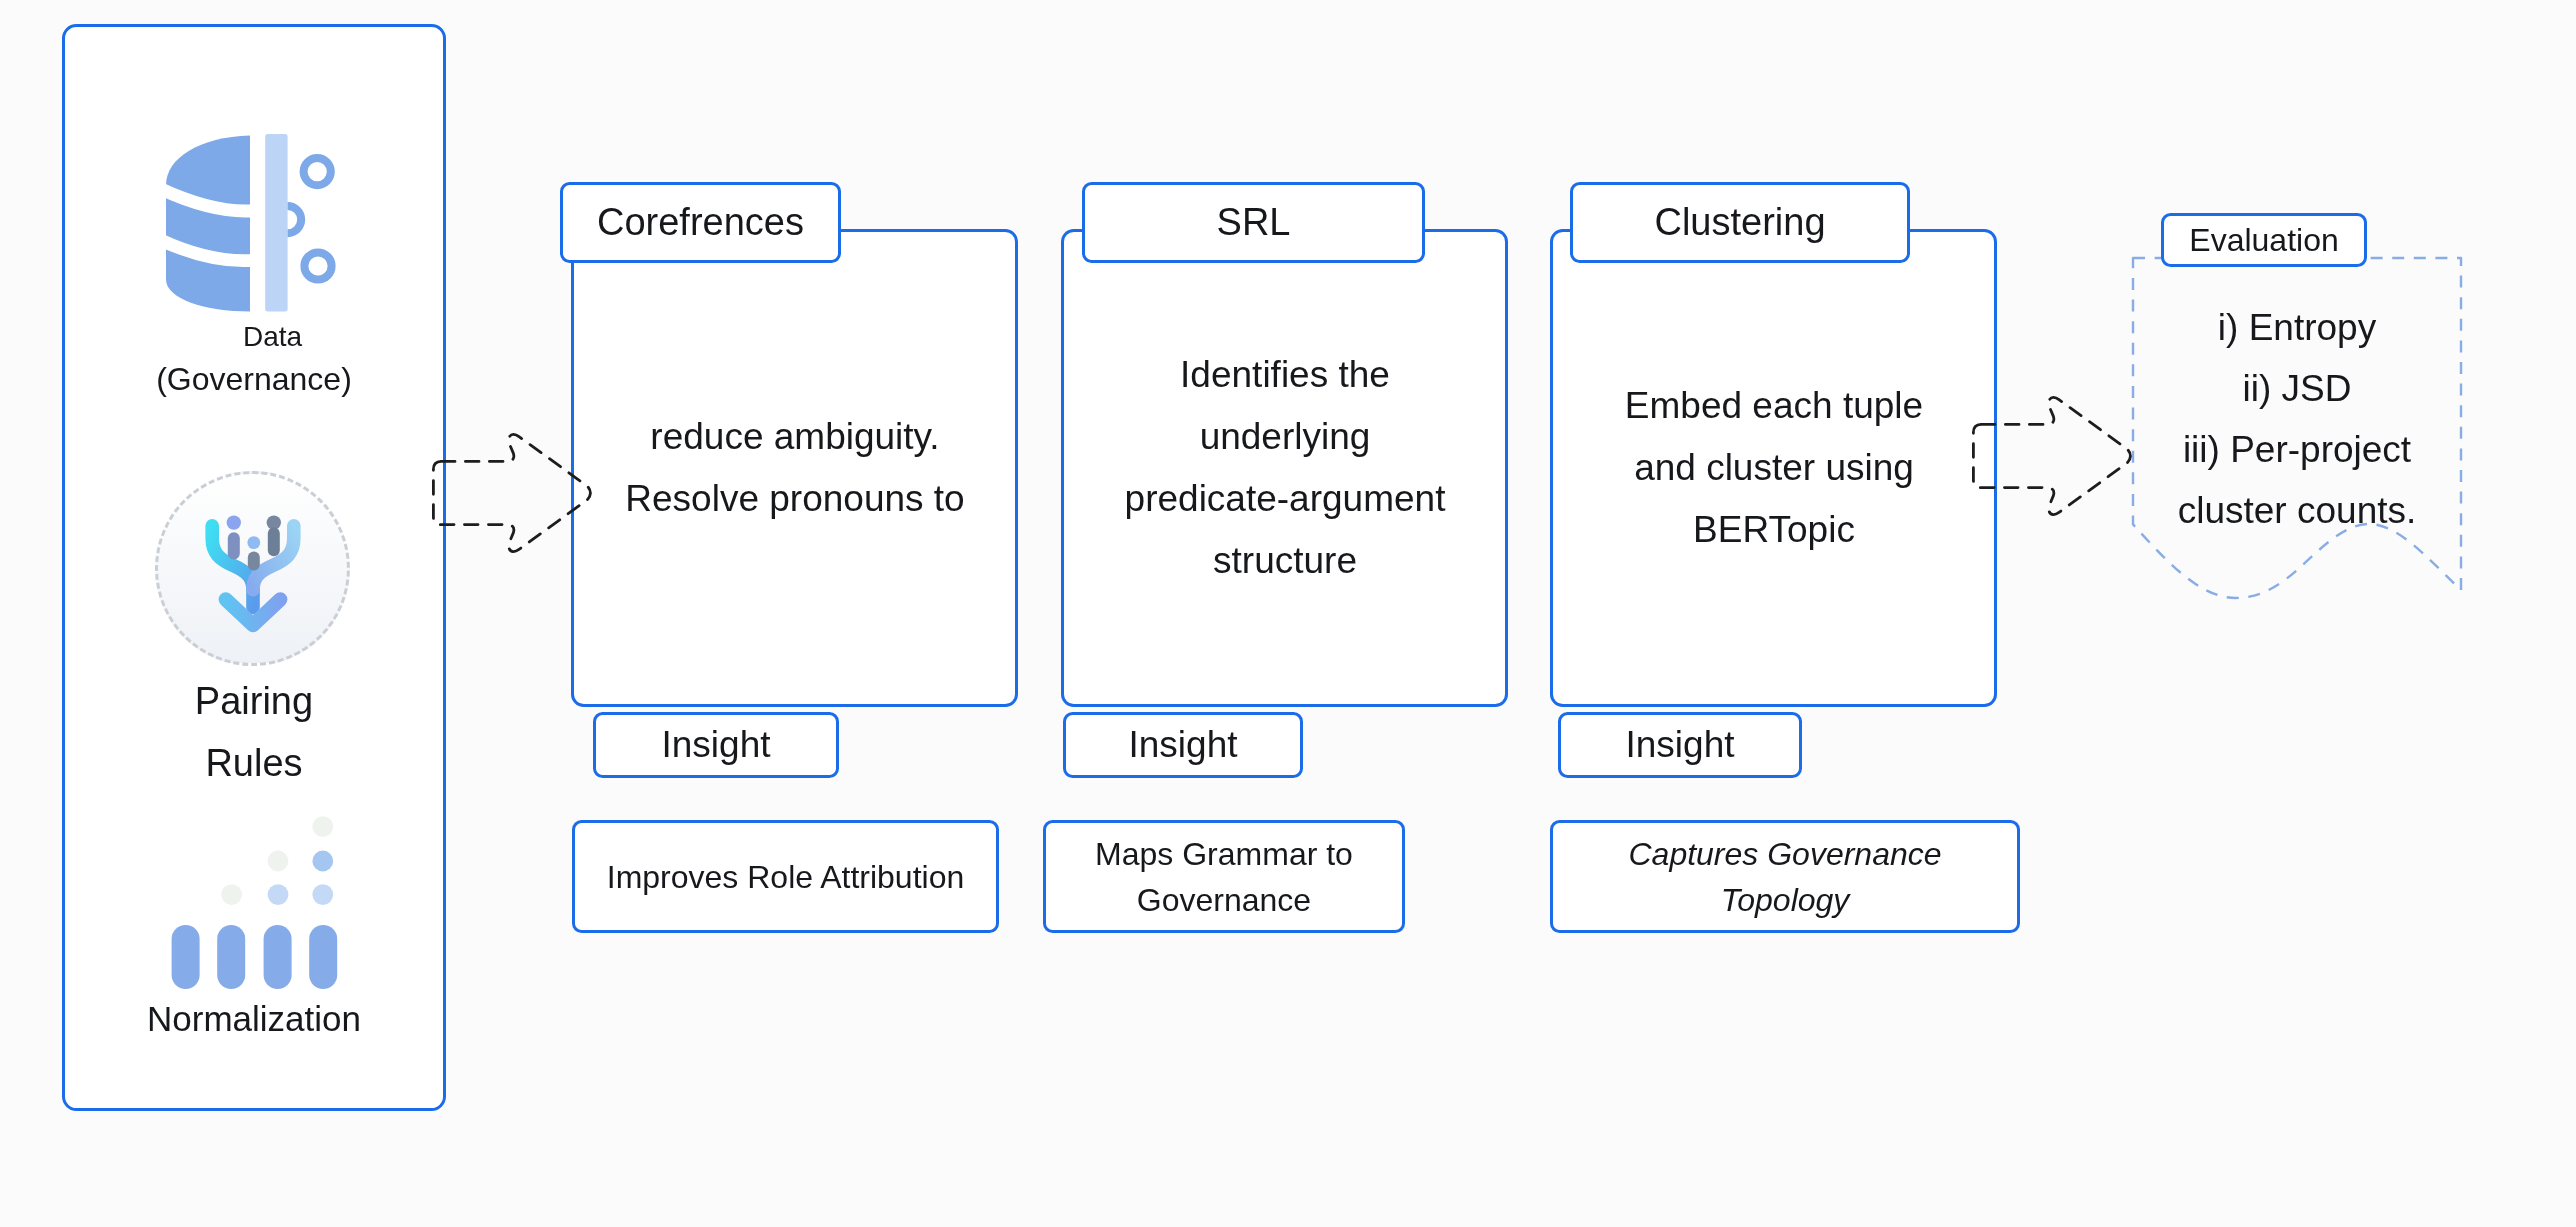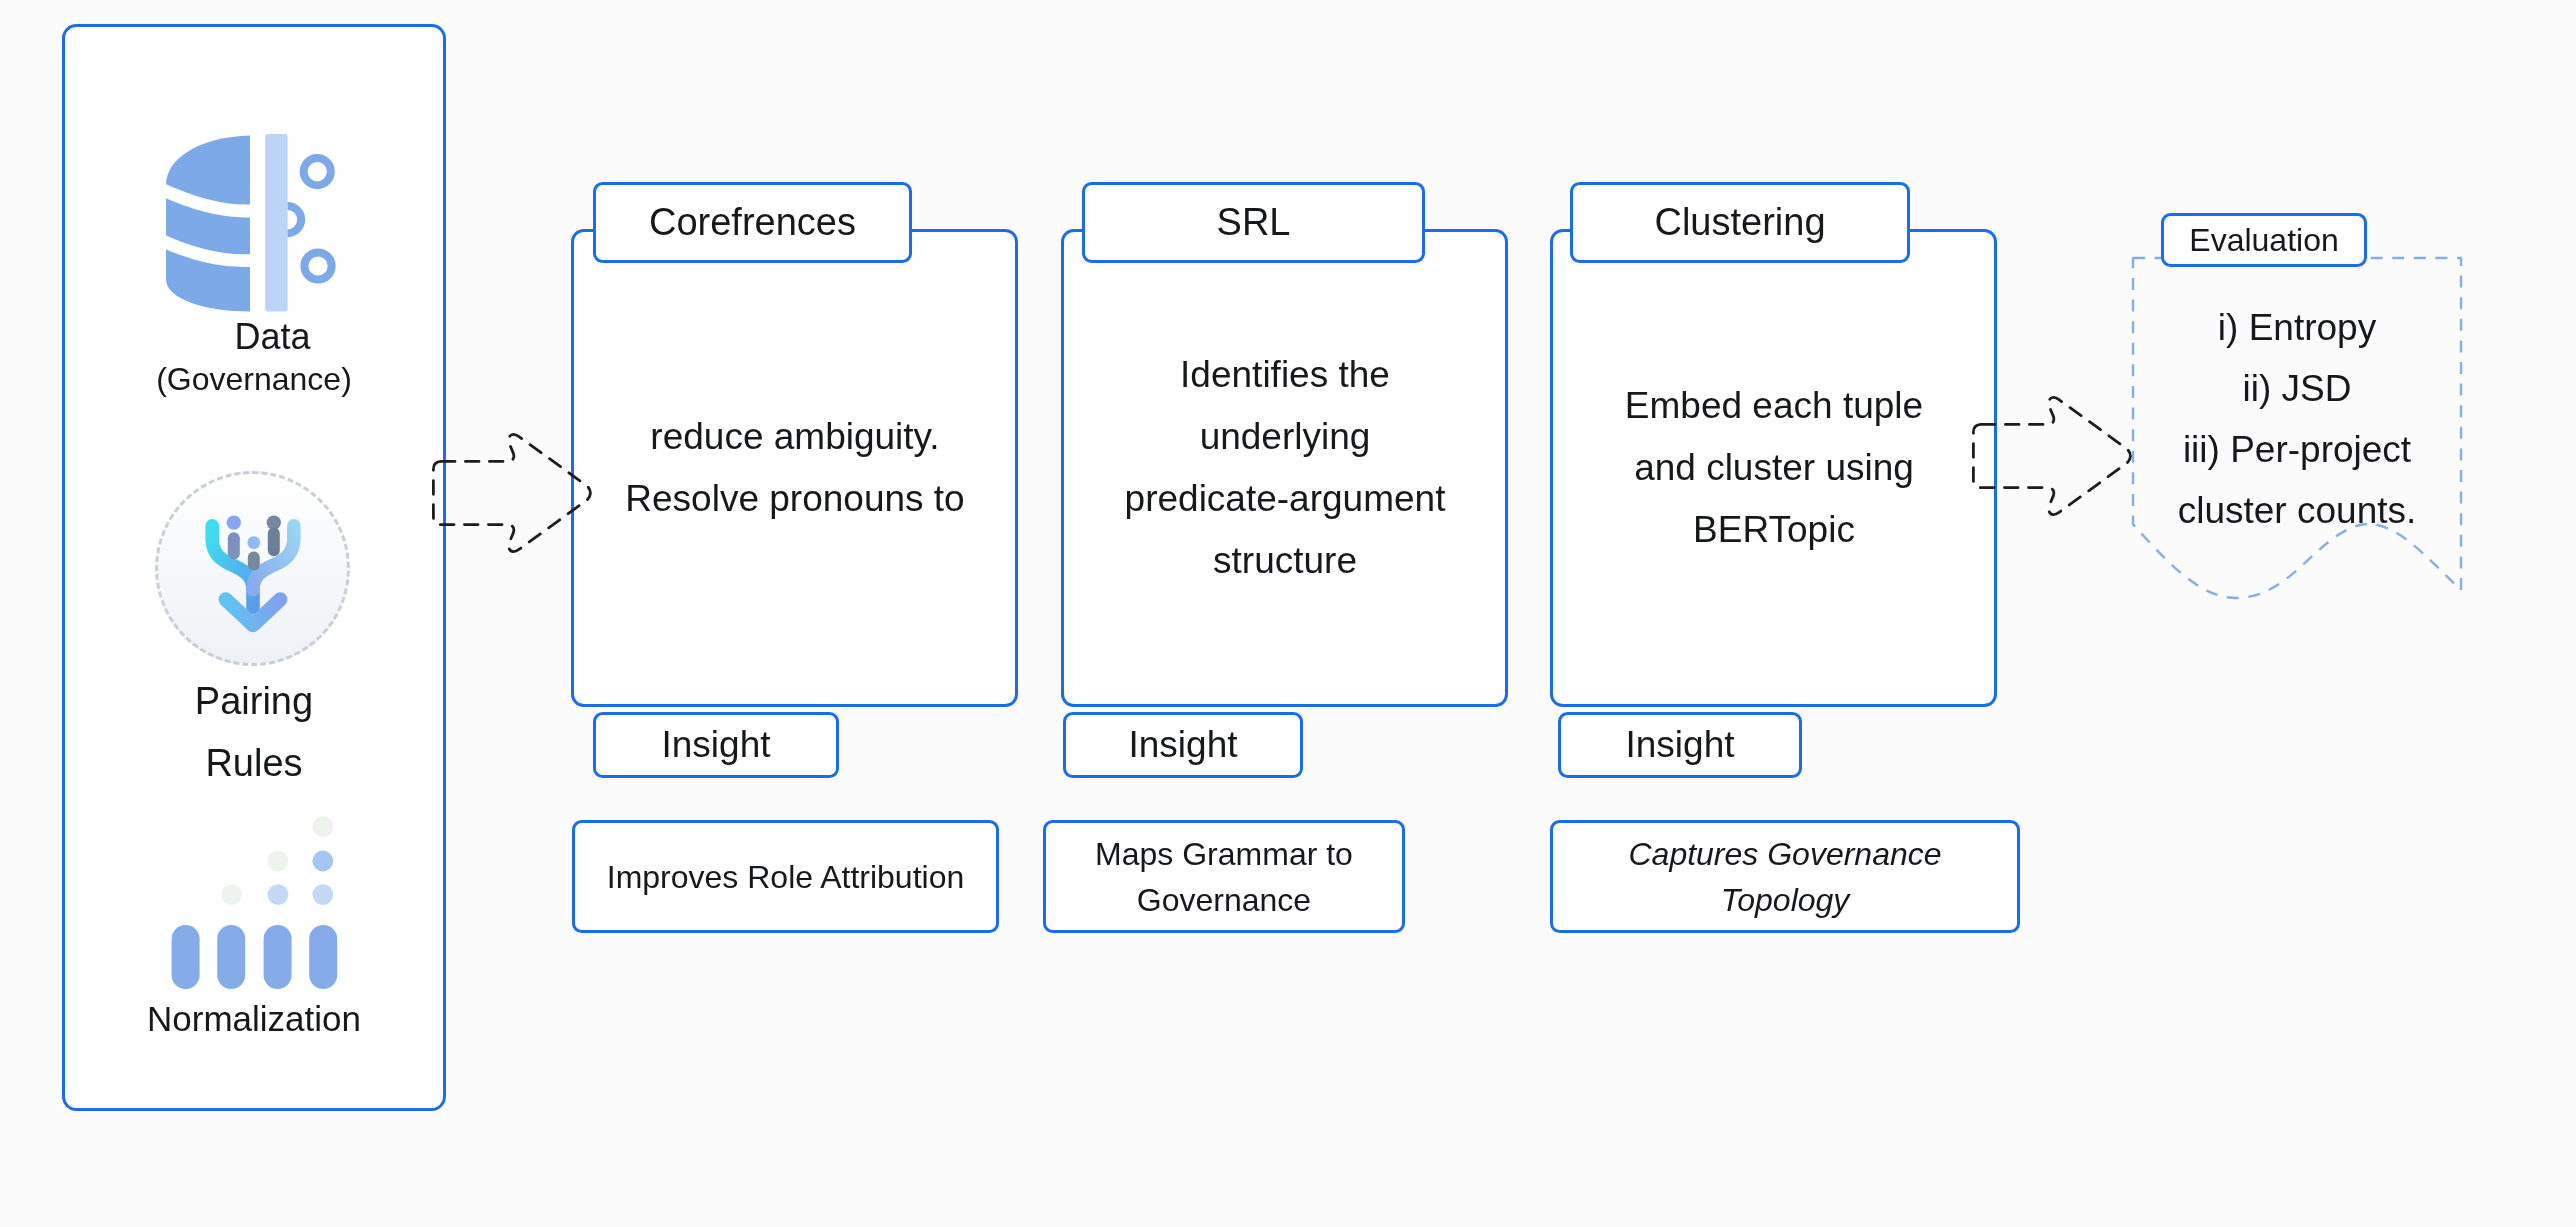--- a/index.html
+++ b/index.html
@@ -68,21 +68,21 @@
   <svg class="icon-svg" style="left:158px;top:126px;" width="184" height="192" viewBox="0 0 230 240">
     <path class="cyl" d="M 115,12 C 52,14 10,40 10,74 L 10,192 C 10,216 58,232 115,232 Z"></path>
     <path class="cyl-gap" d="M 2,78 C 45,98 85,108 118,106"></path>
     <path class="cyl-gap" d="M 2,142 C 45,162 85,170 118,168"></path>
     <rect class="slider-bar" x="134" y="10" width="28" height="222" rx="3"></rect>
     <circle class="ring" cx="199" cy="57" r="17"></circle>
     <path class="ring" d="M 162,100 A 17,17 0 0 1 162,134"></path>
     <circle class="ring" cx="200" cy="175" r="17"></circle>
   </svg>
   <div class="panel-label" style="top:316px;">
-    <div style="font-size:36px;line-height:42px;margin-left:37px;">Data</div>
+    <div style="font-size:28px;line-height:42px;margin-left:37px;">Data</div>
     <div style="font-size:32px;line-height:42px;">(Governance)</div>
   </div>
 
   <div class="pairing-circle"></div>
   <svg class="icon-svg" style="left:197px;top:505px;" width="112" height="128" viewBox="0 0 140 160">
     <defs>
       <linearGradient id="gA" x1="0" y1="0" x2="1" y2="1">
         <stop offset="0" stop-color="#3fdef2"></stop>
           <stop offset="1" stop-color="#5b9bec"></stop>
       </linearGradient>
@@ -125,21 +125,21 @@
   <div class="panel-label" style="top:997px;font-size:35px;line-height:43px;">Normalization</div>
 
   <svg class="arrow-svg" style="left:427px;top:427px;" width="172" height="132" viewBox="0 0 215 165">
     <path class="flow-arrow-path" d="M 18,43 L 98,43 C 107,43 110,40 108,33 L 103,21 C 100,10 107,6 115,12 L 199,73 C 206,78 206,87 199,92 L 115,153 C 107,159 100,155 103,144 L 108,132 C 110,125 107,122 98,122 L 18,122 C 11,122 8,119 8,112 L 8,53 C 8,46 11,43 18,43 Z"></path>
   </svg>
   <svg class="arrow-svg" style="left:1967px;top:390px;" width="172" height="132" viewBox="0 0 215 165">
     <path class="flow-arrow-path" d="M 18,43 L 98,43 C 107,43 110,40 108,33 L 103,21 C 100,10 107,6 115,12 L 199,73 C 206,78 206,87 199,92 L 115,153 C 107,159 100,155 103,144 L 108,132 C 110,125 107,122 98,122 L 18,122 C 11,122 8,119 8,112 L 8,53 C 8,46 11,43 18,43 Z"></path>
   </svg>
 
   <div class="box main-box" style="left:571px;top:229px;width:447px;height:478px;"></div>
-  <div class="box tab stage-tab" style="left:593px;width:319px;text-align:right;">
+  <div class="box tab stage-tab" style="left:560px;width:281px;text-align:right;">
     <span>Corefrences</span>
   </div>
   <div class="stage-body" style="left:595px;width:400px;">
     <div>reduce ambiguity.</div>
     <div>Resolve pronouns to</div>
   </div>
 
   <div class="box main-box" style="left:1061px;top:229px;width:447px;height:478px;"></div>
   <div class="box tab stage-tab" style="left:1082px;width:343px;">
     <span>SRL</span>

